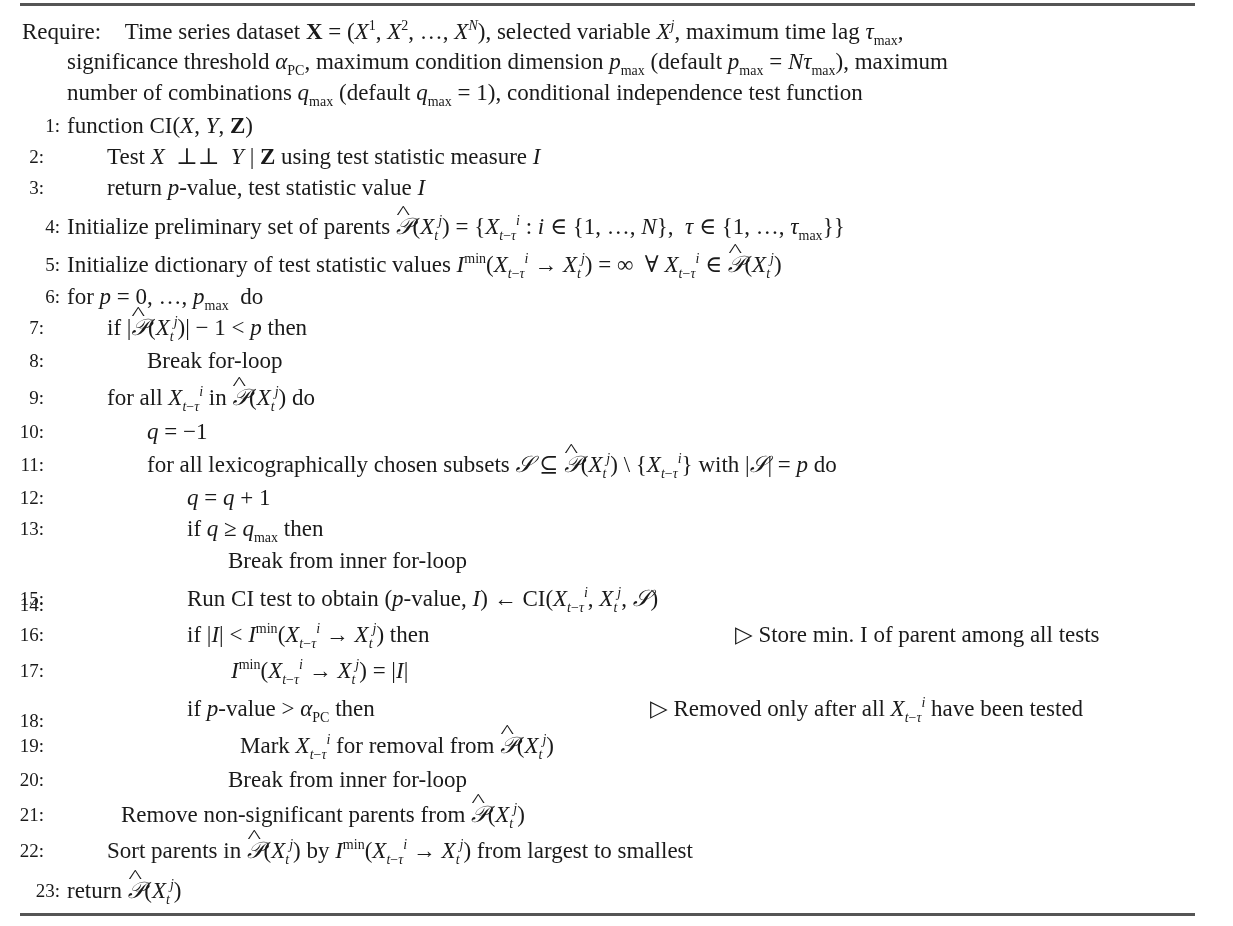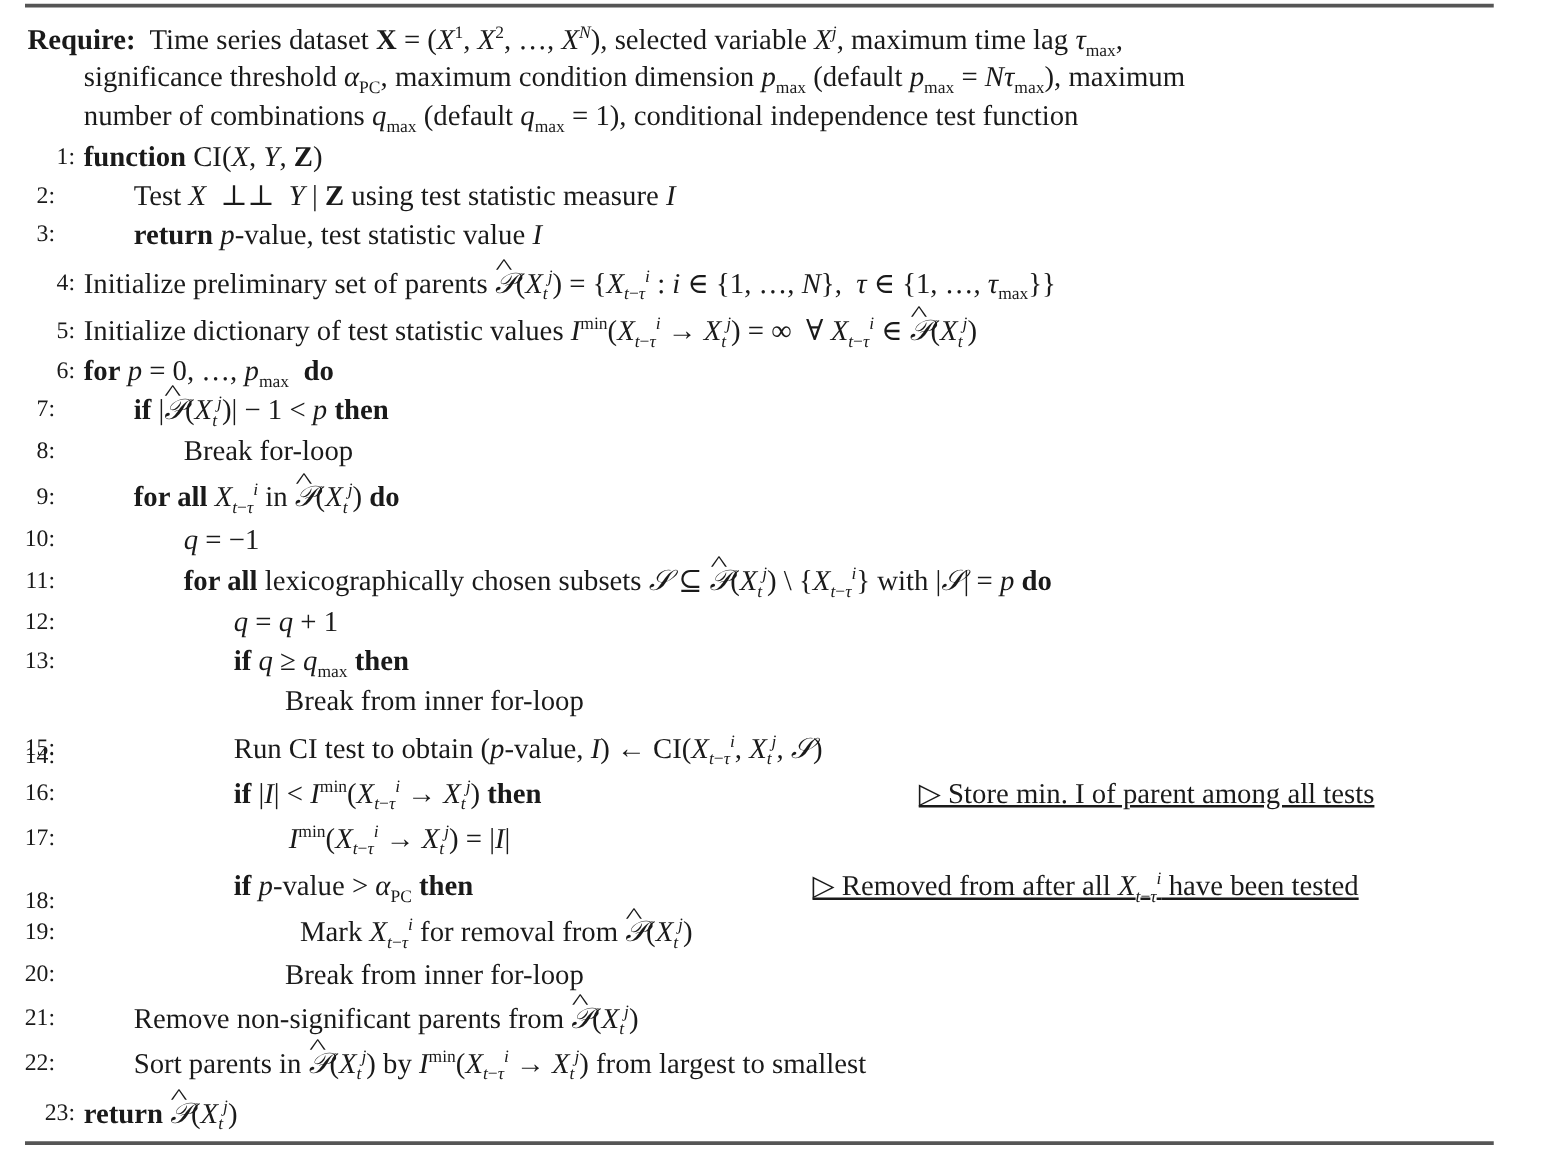--- a/index.html
+++ b/index.html
@@ -5,26 +5,26 @@
   html, body { margin:0; padding:0; background:#ffffff; }
   body { width:1233px; height:926px; position:relative; overflow:hidden;
          font-family:"Liberation Serif","DejaVu Serif",serif; color:#1a1a1a; font-size:23px; }
   .rule-top { position:absolute; left:20px; top:3px; width:1175px; height:3px; background:#555; }
   .rule-bot { position:absolute; left:20px; top:913px; width:1175px; height:3px; background:#555; }
   .line { position:absolute; left:0; white-space:nowrap; line-height:30px; height:30px; }
   .req { left:22px; }
   .req-cont { left:67px; }
   .num { position:absolute; text-align:right; width:40px; font-size:19px; }
   .code { position:absolute; }
-  b, .kw { font-weight:bold;margin-top:12px; }
+  b, .kw { font-weight:normal;margin-top:12px; }
   i, .m { font-style:italic; }
   sub, sup { font-size:14px; line-height:0; }
   .bf { font-weight:bold; font-style:normal; }
-  .rm { font-style:normal; }
-  .cmt { position:absolute; white-space:nowrap;text-decoration:underline; }
+  .rm { font-style:normal;margin-left:12px; }
+  .cmt { position:absolute; white-space:nowrap; }
   .hat { position:relative; display:inline-block; font-style:italic; }
   .hat::before { content:"^"; position:absolute; left:3px; top:-14px; font-size:18px; font-style:normal; transform:scaleX(1.6); }
 </style>
 </head>
 <body>
 
 <div class="rule-top"></div>
 
 <div class="line req" style="top:17px;">
   <b>Require:</b>&nbsp;
@@ -102,33 +102,33 @@
   <span class="code" style="left:187px;"><b>if</b> |<i>I</i>| &lt; <i>I</i><sup>min</sup>(<i>X</i><sub><i>t</i>−<i>τ</i></sub><sup><i>i</i></sup> → <i>X</i><sub><i>t</i></sub><sup><i>j</i></sup>) <b>then</b></span>
   <span class="cmt" style="left:735px;">▷ Store min. I of parent among all tests</span>
 </div>
 <div class="line" style="top:656px;">
   <span class="num" style="left:4px;">17:</span>
   <span class="code" style="left:231px;"><i>I</i><sup>min</sup>(<i>X</i><sub><i>t</i>−<i>τ</i></sub><sup><i>i</i></sup> → <i>X</i><sub><i>t</i></sub><sup><i>j</i></sup>) = |<i>I</i>|</span>
 </div>
 <div class="line" style="top:694px;">
   <span class="num" style="left:4px;margin-top:12px;">18:</span>
   <span class="code" style="left:187px;"><b>if</b> <i>p</i>-value &gt; <i>α</i><sub>PC</sub> <b>then</b></span>
-  <span class="cmt" style="left:650px;"><span>▷ Removed from after all </span><i>X</i><sub><i>t</i>−<i>τ</i></sub><sup><i>i</i></sup><span> have been tested</span></span>
+  <span class="cmt" style="left:650px;"><span>▷ Removed only after all </span><i>X</i><sub><i>t</i>−<i>τ</i></sub><sup><i>i</i></sup><span> have been tested</span></span>
 </div>
 <div class="line" style="top:731px;">
   <span class="num" style="left:4px;">19:</span>
   <span class="code" style="left:240px;">Mark <i>X</i><sub><i>t</i>−<i>τ</i></sub><sup><i>i</i></sup> for removal from <span class="hat">𝒫</span>(<i>X</i><sub><i>t</i></sub><sup><i>j</i></sup>)</span>
 </div>
 <div class="line" style="top:765px;">
   <span class="num" style="left:4px;">20:</span>
   <span class="code" style="left:228px;">Break from inner for-loop</span>
 </div>
 <div class="line" style="top:800px;">
   <span class="num" style="left:4px;">21:</span>
-  <span class="code" style="left:107px;">Remove non-significant parents from <span class="hat">𝒫</span>(<i>X</i><sub><i>t</i></sub><sup><i>j</i></sup>)</span>
+  <span class="code" style="left:121px;">Remove non-significant parents from <span class="hat">𝒫</span>(<i>X</i><sub><i>t</i></sub><sup><i>j</i></sup>)</span>
 </div>
 <div class="line" style="top:836px;">
   <span class="num" style="left:4px;">22:</span>
   <span class="code" style="left:107px;">Sort parents in <span class="hat">𝒫</span>(<i>X</i><sub><i>t</i></sub><sup><i>j</i></sup>) by <i>I</i><sup>min</sup>(<i>X</i><sub><i>t</i>−<i>τ</i></sub><sup><i>i</i></sup> → <i>X</i><sub><i>t</i></sub><sup><i>j</i></sup>) from largest to smallest</span>
 </div>
 <div class="line" style="top:876px;">
   <span class="num" style="left:20px;">23:</span>
   <span class="code" style="left:67px;"><b>return</b> <span class="hat">𝒫</span>(<i>X</i><sub><i>t</i></sub><sup><i>j</i></sup>)</span>
 </div>
 

